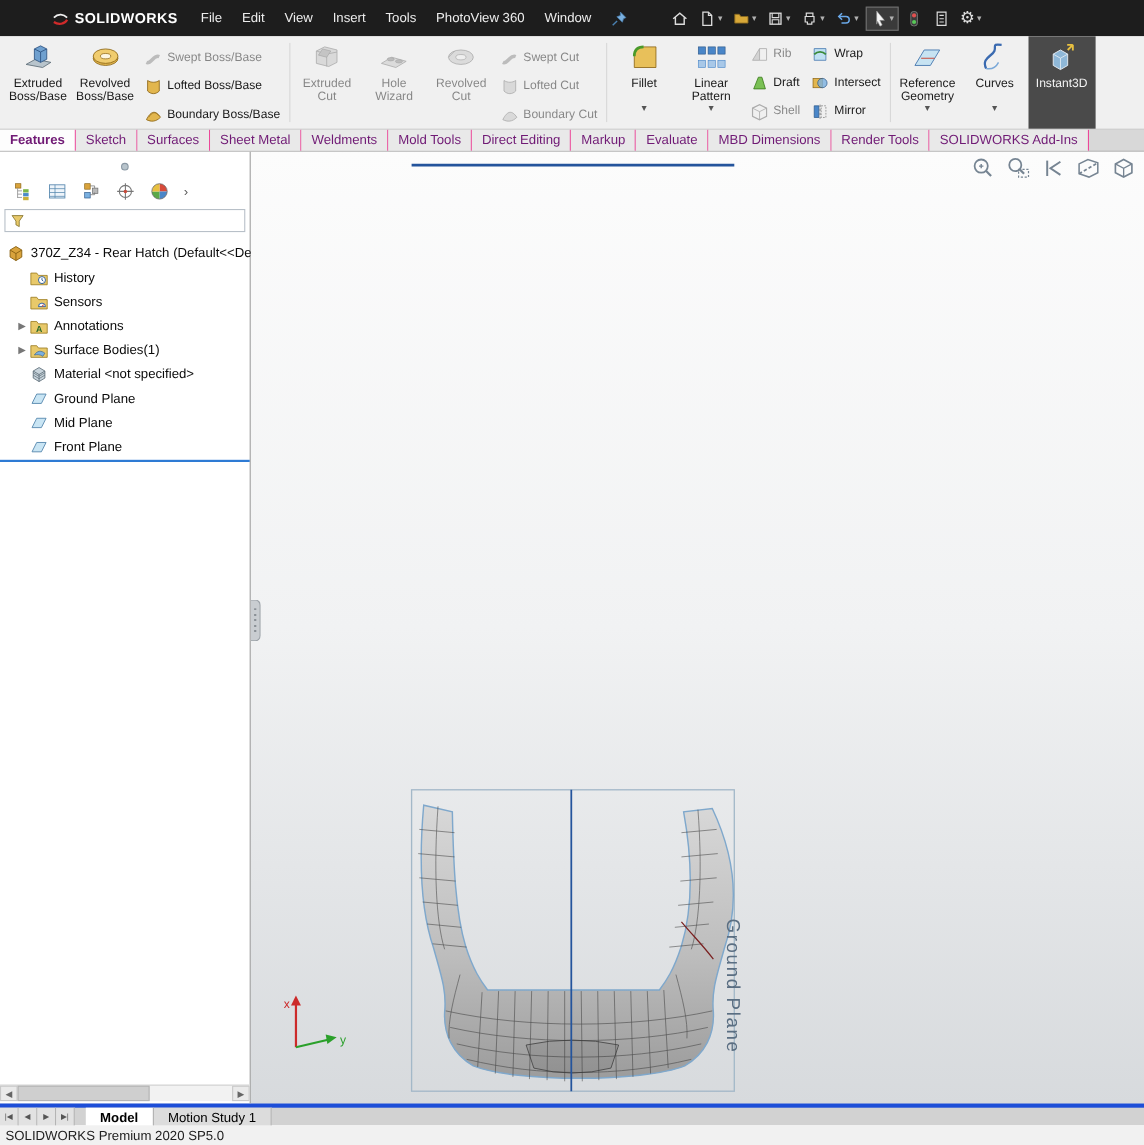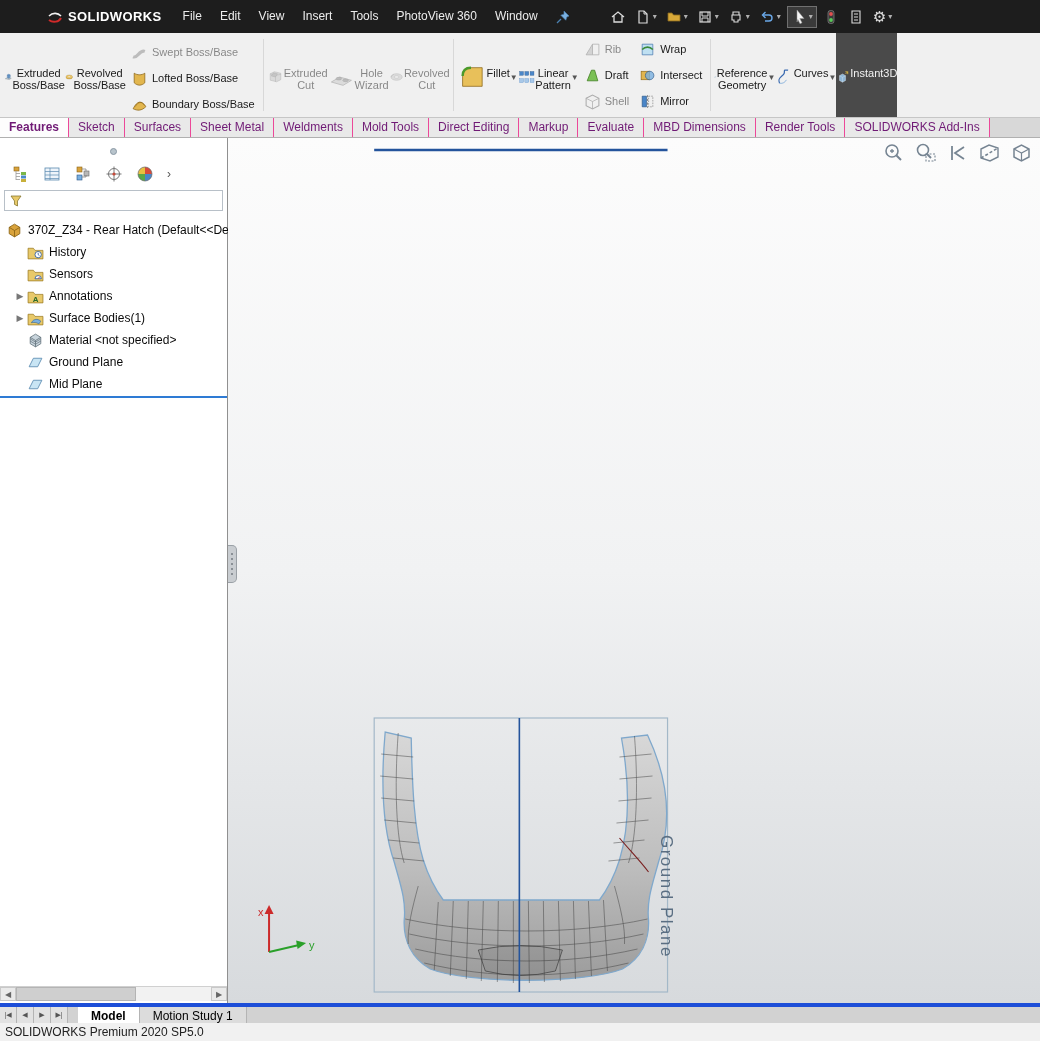--- a/index.html
+++ b/index.html
@@ -16,21 +16,21 @@
   .qitem { display:flex; align-items:center; padding:2px 3px; }
   .qitem svg { width:16px; height:16px; display:block; }
   .caret { font-size:8px; color:#b0b0b0; margin-left:2px; }
   .qitem.selected-tool { background:#3a3a3a; border:1px solid #707070; }
   .gear-glyph { font-size:15px; color:#e0e0e0; line-height:16px; }
 
   
   .ribbon { height:85px; background:#f0f0f0; border-bottom:1px solid #c6c6c6; display:flex; align-items:stretch; padding-left:4px; }
   .rgroup { display:flex; align-items:stretch; }
   .rsep { width:1px; background:#d8d8d8; margin:6px 3px; }
-  .rbtn-large { width:61px; display:flex; align-items:center; padding-top:4px; }
+  .rbtn-large { width:61px; display:flex; flex-direction:column; align-items:center; padding-top:4px; }
   .ric { width:30px; height:30px; }
   .ric svg, .ric16 svg, .ticon svg, .hicon svg, .ptab svg, .funnel svg, .pin svg { width:100%; height:100%; display:block; }
   .rlbl { margin-top:3px; font-size:11px; line-height:12px; text-align:center; color:#1a1a1a; height:24px; }
   .rlbl span { display:block; }
   .dd { margin-top:1px; font-size:8px; color:#555; line-height:8px; }
   .smallcol { display:flex; flex-direction:column; padding-top:6px; }
   .rbtn-small { display:flex; align-items:center; height:26px; padding:0 5px; }
   .ric16 { width:17px; height:17px; margin-right:4px; flex:none; }
   .slbl { font-size:11px; white-space:nowrap; color:#1a1a1a; }
   .disabled { opacity:.5; filter:grayscale(.9); }
@@ -265,20 +265,46 @@
             <ellipse cx="16" cy="16" rx="12" ry="7" fill="#c8c8c8" stroke="#6a6a6a" stroke-width=".8"></ellipse>
             <ellipse cx="16" cy="16" rx="5" ry="2.6" fill="#efefef" stroke="#6a6a6a" stroke-width=".7"></ellipse>
             <path d="M4 16l6-6" stroke="#6a6a6a" stroke-width=".8"></path>
           </svg>
       </span>
       <span class="rlbl">
           <span>Revolved</span>
           <span>Cut</span>
         </span>
     </div>
+    <div class="smallcol">
+      <div class="rbtn-small disabled">
+        <span class="ric16">
+            <svg viewBox="0 0 16 16">
+              <path d="M2 12c4 2 6-7 11-5" stroke="#8a8a8a" stroke-width="3" fill="none"></path>
+            </svg>
+          </span>
+        <span class="slbl">Swept Cut</span>
+      </div>
+      <div class="rbtn-small disabled">
+        <span class="ric16">
+            <svg viewBox="0 0 16 16">
+              <path d="M3 3c3 2 7 2 10 0v9c-3 3-7 3-10 0z" fill="#c4c4c4" stroke="#6a6a6a" stroke-width=".7"></path>
+            </svg>
+          </span>
+        <span class="slbl">Lofted Cut</span>
+      </div>
+      <div class="rbtn-small disabled">
+        <span class="ric16">
+            <svg viewBox="0 0 16 16">
+              <path d="M2 12c4-8 8-8 12-2-4 4-8 4-12 2z" fill="#c4c4c4" stroke="#6a6a6a" stroke-width=".7"></path>
+            </svg>
+          </span>
+        <span class="slbl">Boundary Cut</span>
+      </div>
+    </div>
   </div>
 
   <div class="rsep"></div>
 
   <div class="rgroup">
     <div class="rbtn-large">
       <span class="ric">
         <svg viewBox="0 0 32 32">
             <path d="M27 6H15q-9 0-9 9v11h21z" fill="#e8c05a" stroke="#8a6314" stroke-width=".8"></path>
             <path d="M6 15q0-9 9-9" stroke="#4a9a2a" stroke-width="2.6" fill="none"></path>
@@ -562,20 +588,29 @@
       <div class="trow child">
         <span class="twist"></span>
         <span class="ticon">
           <svg viewBox="0 0 16 16">
               <path d="M2 12l4-8h8l-4 8z" fill="#bfe0f2" fill-opacity=".85" stroke="#5a8ab0" stroke-width=".8"></path>
             </svg>
         </span>
         <span class="tlabel">Mid Plane</span>
       </div>
 
+      <div class="trow child">
+        <span class="twist"></span>
+        <span class="ticon">
+          <svg viewBox="0 0 16 16">
+              <path d="M2 12l4-8h8l-4 8z" fill="#bfe0f2" fill-opacity=".85" stroke="#5a8ab0" stroke-width=".8"></path>
+            </svg>
+        </span>
+        <span class="tlabel">Front Plane</span>
+      </div>
 
 
 
       <div class="rollback"></div>
     </div>
 
     <div class="hscroll">
       <span class="hs-btn">◀</span>
       <span class="hs-thumb"></span>
       <span class="hs-track"></span>

